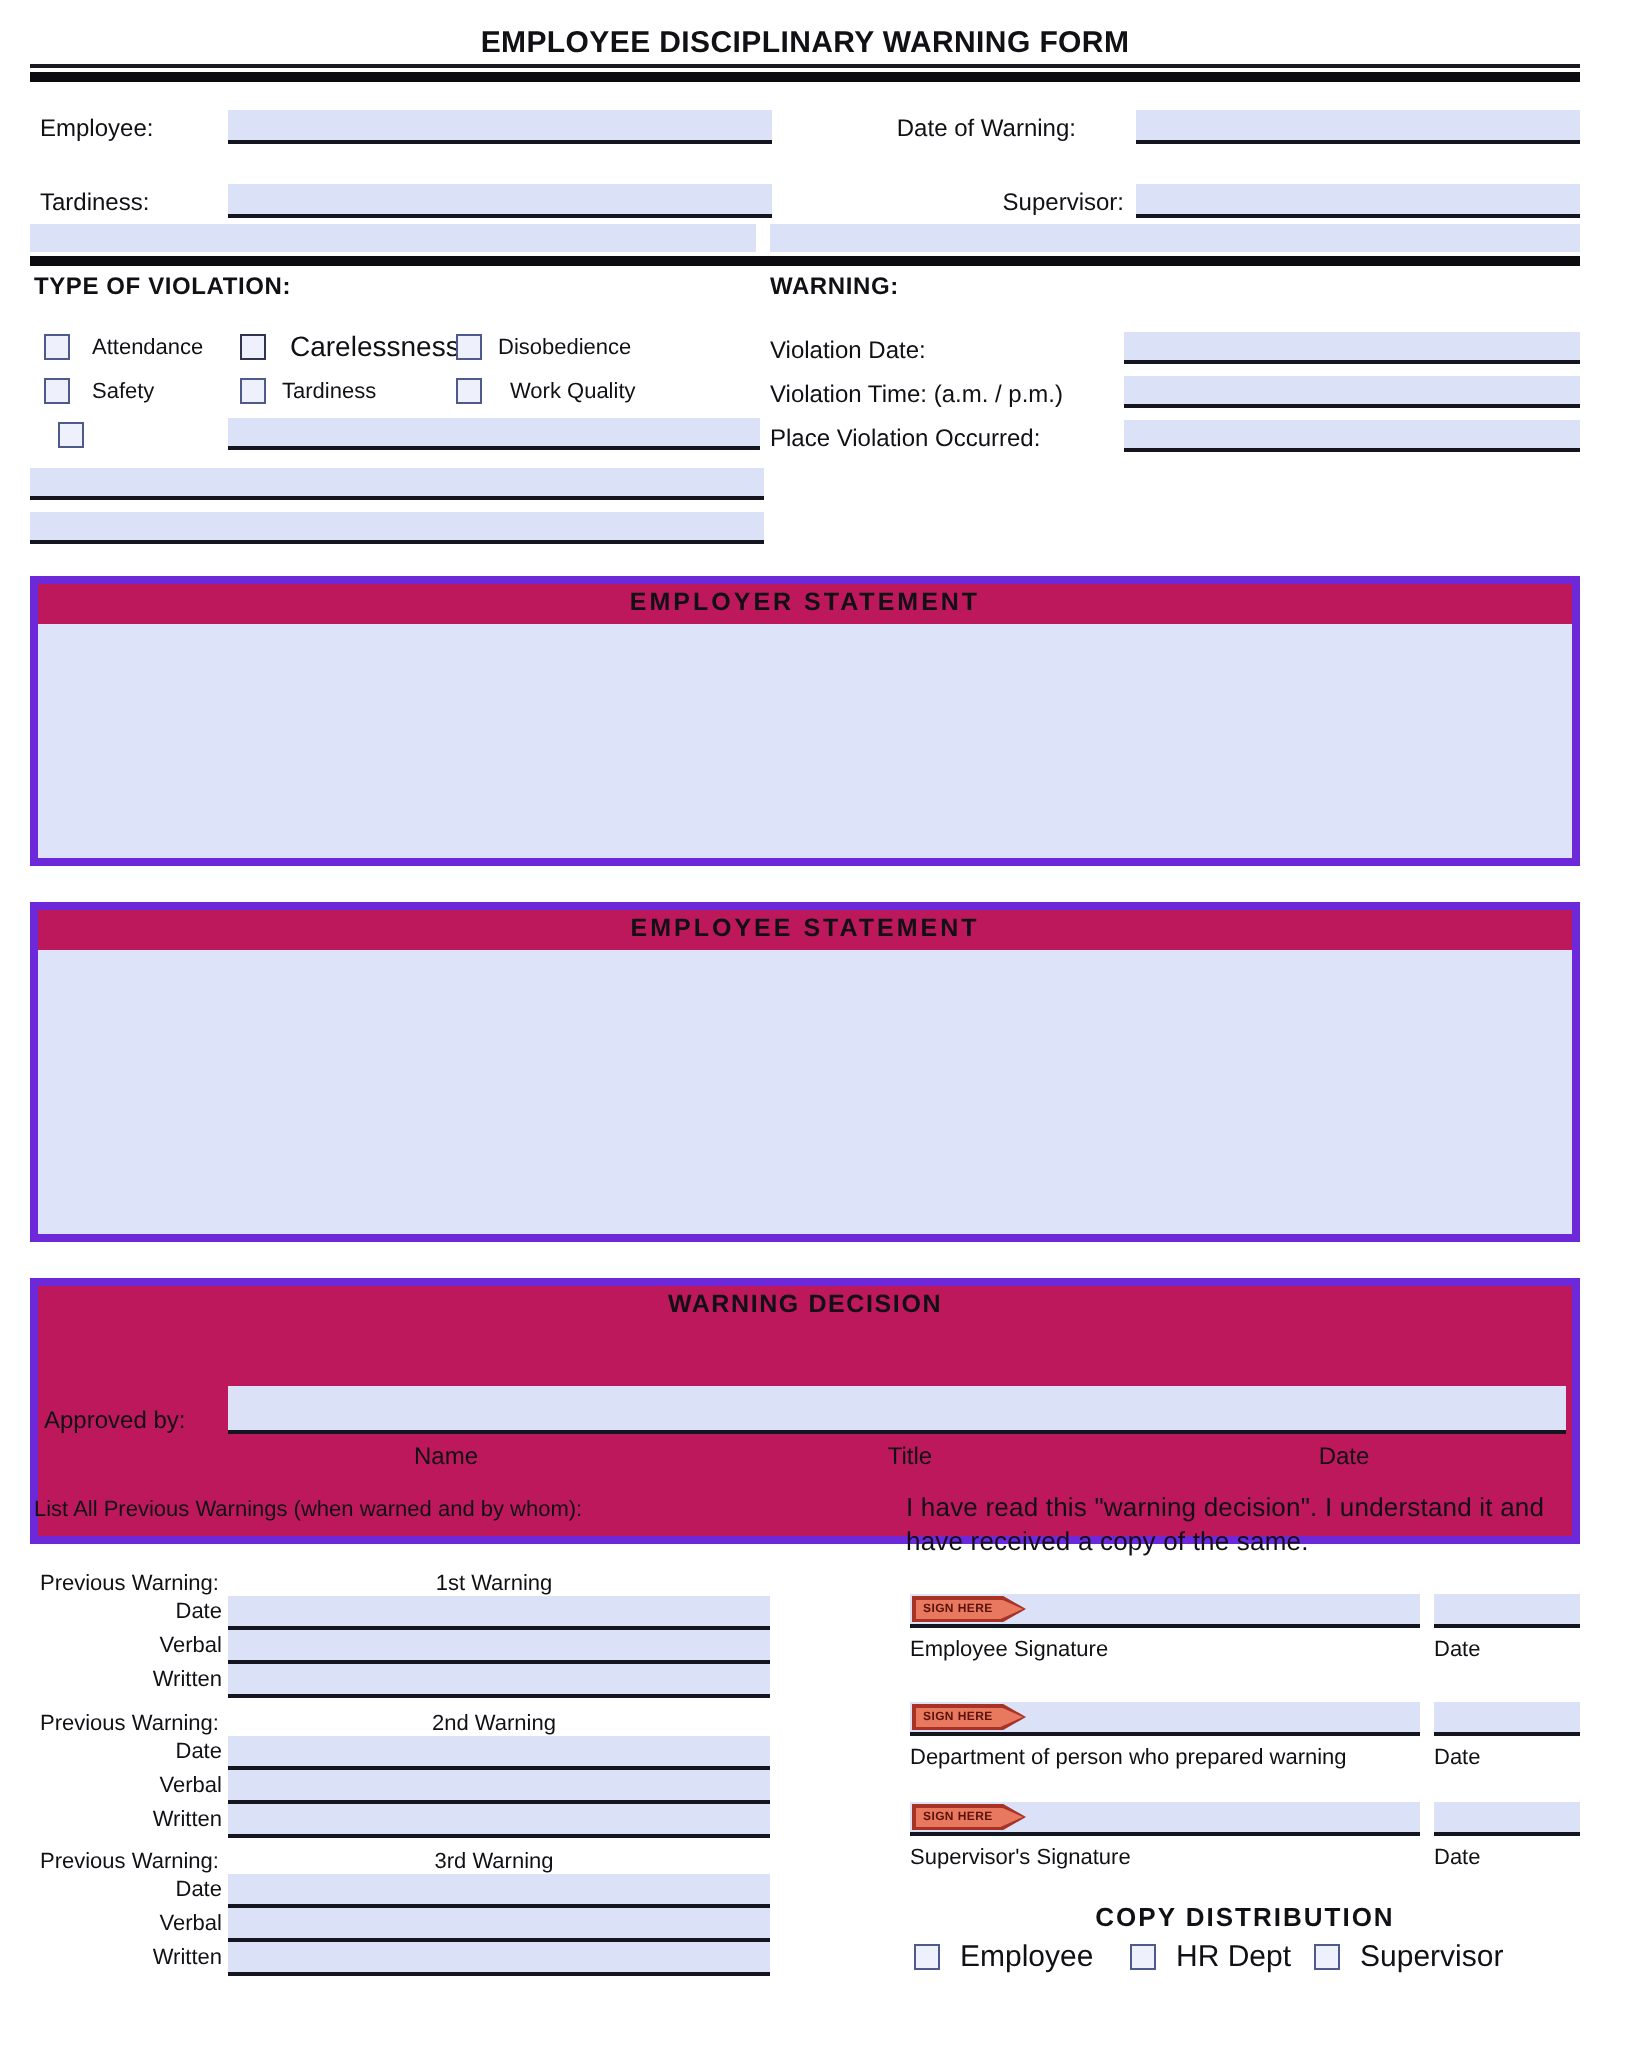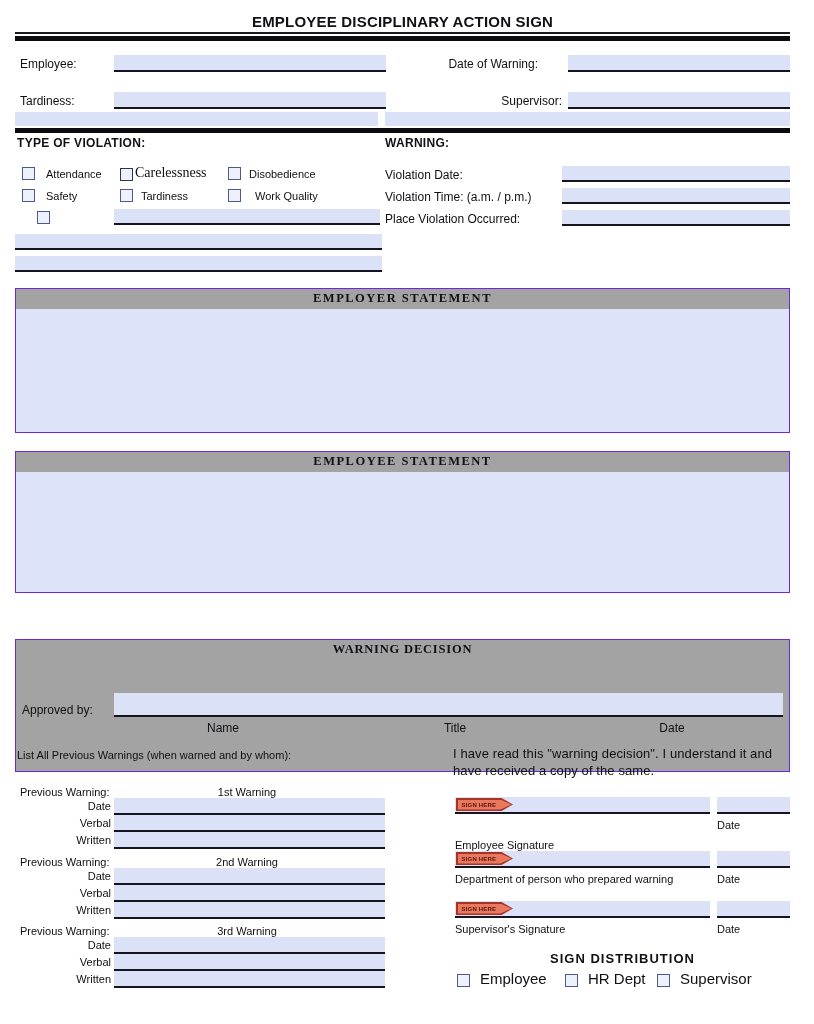--- a/index.html
+++ b/index.html
@@ -11,27 +11,27 @@
   .form-title { left:15px; top:13px; width:775px; text-align:center;
     font-size:15px; font-weight:bold; letter-spacing:0.2px; }
   .thinrule { background:#1a1a22; height:2px; }
   .rule { background:#0c0c10; }
   .lbl { font-size:12px; }
   .lbl-sm { font-size:11px; }
   .r { text-align:right; }
   .field { background:var(--field-blue,#dbe1f7); border-bottom:2px solid #15151f; }
   .band { background:var(--field-blue,#dbe1f7); }
   .sec-hdr { font-size:12px; font-weight:bold; letter-spacing:0.3px; }
-  .cbrow { display:flex; align-items:flex-end; gap:11px; }
+  .cbrow { display:flex; align-items:center; gap:11px; }
   .cb { width:11px; height:11px; border:1.5px solid #4f5a8c; background:#eef1fb;
     display:inline-block; flex:0 0 auto; }
   .cb-dark { border-color:#2e3450; }
   .cblabel { font-size:11px; white-space:nowrap; }
   .cblabel-lg { font-size:14px; }
-  .box { border:1px solid #6d28d9; background:#a3a3a3; box-sizing:border-box;font-family:Liberation Serif, serif; }
+  .box { border:4px solid #6d28d9; background:#be185d; box-sizing:border-box; }
   .boxtitle { text-align:center; font-weight:bold; font-size:12.5px;
     letter-spacing:1.5px; padding-top:2px; }
   .stmtbody { background:var(--stmt-blue,#dde3f8); position:absolute;
     left:0; right:0; bottom:0; top:20px; }
   .ack { font-size:13px; line-height:1.3; letter-spacing:0.1px; }
   .ord { transform:translateX(-50%); white-space:nowrap; }
   .ctr { transform:translateX(-50%); white-space:nowrap; }
   .signhere { width:57px; height:13px;
     background:var(--sign-here-border,#a93226);
     clip-path:polygon(0 0,80% 0,100% 50%,80% 100%,0 100%); }
@@ -42,21 +42,21 @@
     font-size:6px; font-weight:bold; color:#591109; letter-spacing:0.2px; }
   .copy-title { font-size:13px; font-weight:bold; letter-spacing:1px;
     text-align:center; }
   .copy-lbl { font-size:15px; }
 </style>
 </head>
 <body>
 
 <div class="page">
 
-  <div class="abs form-title">EMPLOYEE DISCIPLINARY ACTION SIGN</div>
+  <div class="abs form-title">EMPLOYEE DISCIPLINARY WARNING FORM</div>
   <div class="abs thinrule" style="left:15px; top:32px; width:775px;"></div>
   <div class="abs rule" style="left:15px; top:36px; width:775px; height:5px;"></div>
 
   <div class="abs lbl" style="left:20px; top:57px;">Employee:</div>
   <div class="abs field" style="left:114px; top:55px; width:272px; height:15px;"></div>
   <div class="abs lbl r" style="left:416px; top:57px; width:122px;">Date of Warning:</div>
   <div class="abs field" style="left:568px; top:55px; width:222px; height:15px;"></div>
 
   <div class="abs lbl" style="left:20px; top:94px;">Tardiness:</div>
   <div class="abs field" style="left:114px; top:92px; width:272px; height:15px;"></div>
@@ -68,21 +68,21 @@
 
   <div class="abs rule" style="left:15px; top:128px; width:775px; height:5px;"></div>
 
   <div class="abs sec-hdr" style="left:17px; top:136px;">TYPE OF VIOLATION:</div>
   <div class="abs sec-hdr" style="left:385px; top:136px;">WARNING:</div>
 
   <div class="abs cbrow" style="left:22px; top:167px;">
     <span class="cb"></span>
     <span class="cblabel">Attendance</span>
   </div>
-  <div class="abs cbrow" style="left:120px; top:165px; gap:2px;font-family:Liberation Serif, serif;">
+  <div class="abs cbrow" style="left:120px; top:165px; gap:12px;">
     <span class="cb cb-dark"></span>
     <span class="cblabel cblabel-lg">Carelessness</span>
   </div>
   <div class="abs cbrow" style="left:228px; top:167px; gap:8px;">
     <span class="cb"></span>
     <span class="cblabel">Disobedience</span>
   </div>
   <div class="abs cbrow" style="left:22px; top:189px;">
     <span class="cb"></span>
     <span class="cblabel">Safety</span>
@@ -109,21 +109,21 @@
   <div class="abs lbl" style="left:385px; top:190px;">Violation Time: (a.m. / p.m.)</div>
   <div class="abs field" style="left:562px; top:188px; width:228px; height:14px;"></div>
   <div class="abs lbl" style="left:385px; top:212px;">Place Violation Occurred:</div>
   <div class="abs field" style="left:562px; top:210px; width:228px; height:14px;"></div>
 
   <div class="abs box" style="left:15px; top:288px; width:775px; height:145px;">
     <div class="boxtitle">EMPLOYER STATEMENT</div>
     <div class="stmtbody"></div>
   </div>
 
-  <div class="abs box" style="left:15px; top:451px; width:775px; height:142px;">
+  <div class="abs box" style="left:15px; top:451px; width:775px; height:170px;">
     <div class="boxtitle">EMPLOYEE STATEMENT</div>
     <div class="stmtbody"></div>
   </div>
 
   <div class="abs box" style="left:15px; top:611px; width:775px; height:133px;margin-top:28px;">
     <div class="boxtitle" style="letter-spacing:0.8px;">WARNING DECISION</div>
   </div>
   <div class="abs lbl" style="left:22px; top:703px;">Approved by:</div>
   <div class="abs field" style="left:114px; top:693px; width:669px; height:22px;"></div>
   <div class="abs lbl ctr" style="left:223px; top:721px;text-align:center;">Name</div>
@@ -158,40 +158,40 @@
   <div class="abs lbl-sm r" style="left:20px; top:956px; width:91px;">Verbal</div>
   <div class="abs field" style="left:114px; top:954px; width:271px; height:15px;"></div>
   <div class="abs lbl-sm r" style="left:20px; top:973px; width:91px;">Written</div>
   <div class="abs field" style="left:114px; top:971px; width:271px; height:15px;"></div>
 
   <div class="abs field" style="left:455px; top:797px; width:255px; height:15px;"></div>
   <div class="abs field" style="left:717px; top:797px; width:73px; height:15px;"></div>
   <div class="abs signhere" style="left:456px; top:798px;">
     <span class="signhere-inner">SIGN HERE</span>
   </div>
-  <div class="abs lbl-sm" style="left:455px; top:819px;margin-top:20px;">Employee Signature</div>
+  <div class="abs lbl-sm" style="left:455px; top:819px;">Employee Signature</div>
   <div class="abs lbl-sm" style="left:717px; top:819px;">Date</div>
 
   <div class="abs field" style="left:455px; top:851px; width:255px; height:15px;"></div>
   <div class="abs field" style="left:717px; top:851px; width:73px; height:15px;"></div>
   <div class="abs signhere" style="left:456px; top:852px;">
     <span class="signhere-inner">SIGN HERE</span>
   </div>
   <div class="abs lbl-sm" style="left:455px; top:873px;">Department of person who prepared warning</div>
   <div class="abs lbl-sm" style="left:717px; top:873px;">Date</div>
 
   <div class="abs field" style="left:455px; top:901px; width:255px; height:15px;"></div>
   <div class="abs field" style="left:717px; top:901px; width:73px; height:15px;"></div>
   <div class="abs signhere" style="left:456px; top:902px;">
     <span class="signhere-inner">SIGN HERE</span>
   </div>
   <div class="abs lbl-sm" style="left:455px; top:923px;">Supervisor's Signature</div>
   <div class="abs lbl-sm" style="left:717px; top:923px;">Date</div>
 
-  <div class="abs copy-title" style="left:455px; top:951px; width:335px;">SIGN DISTRIBUTION</div>
+  <div class="abs copy-title" style="left:455px; top:951px; width:335px;">COPY DISTRIBUTION</div>
   <div class="abs cbrow" style="left:457px; top:970px; gap:10px;">
     <span class="cb"></span>
     <span class="copy-lbl">Employee</span>
   </div>
   <div class="abs cbrow" style="left:565px; top:970px; gap:10px;">
     <span class="cb"></span>
     <span class="copy-lbl">HR Dept</span>
   </div>
   <div class="abs cbrow" style="left:657px; top:970px; gap:10px;">
     <span class="cb"></span>

